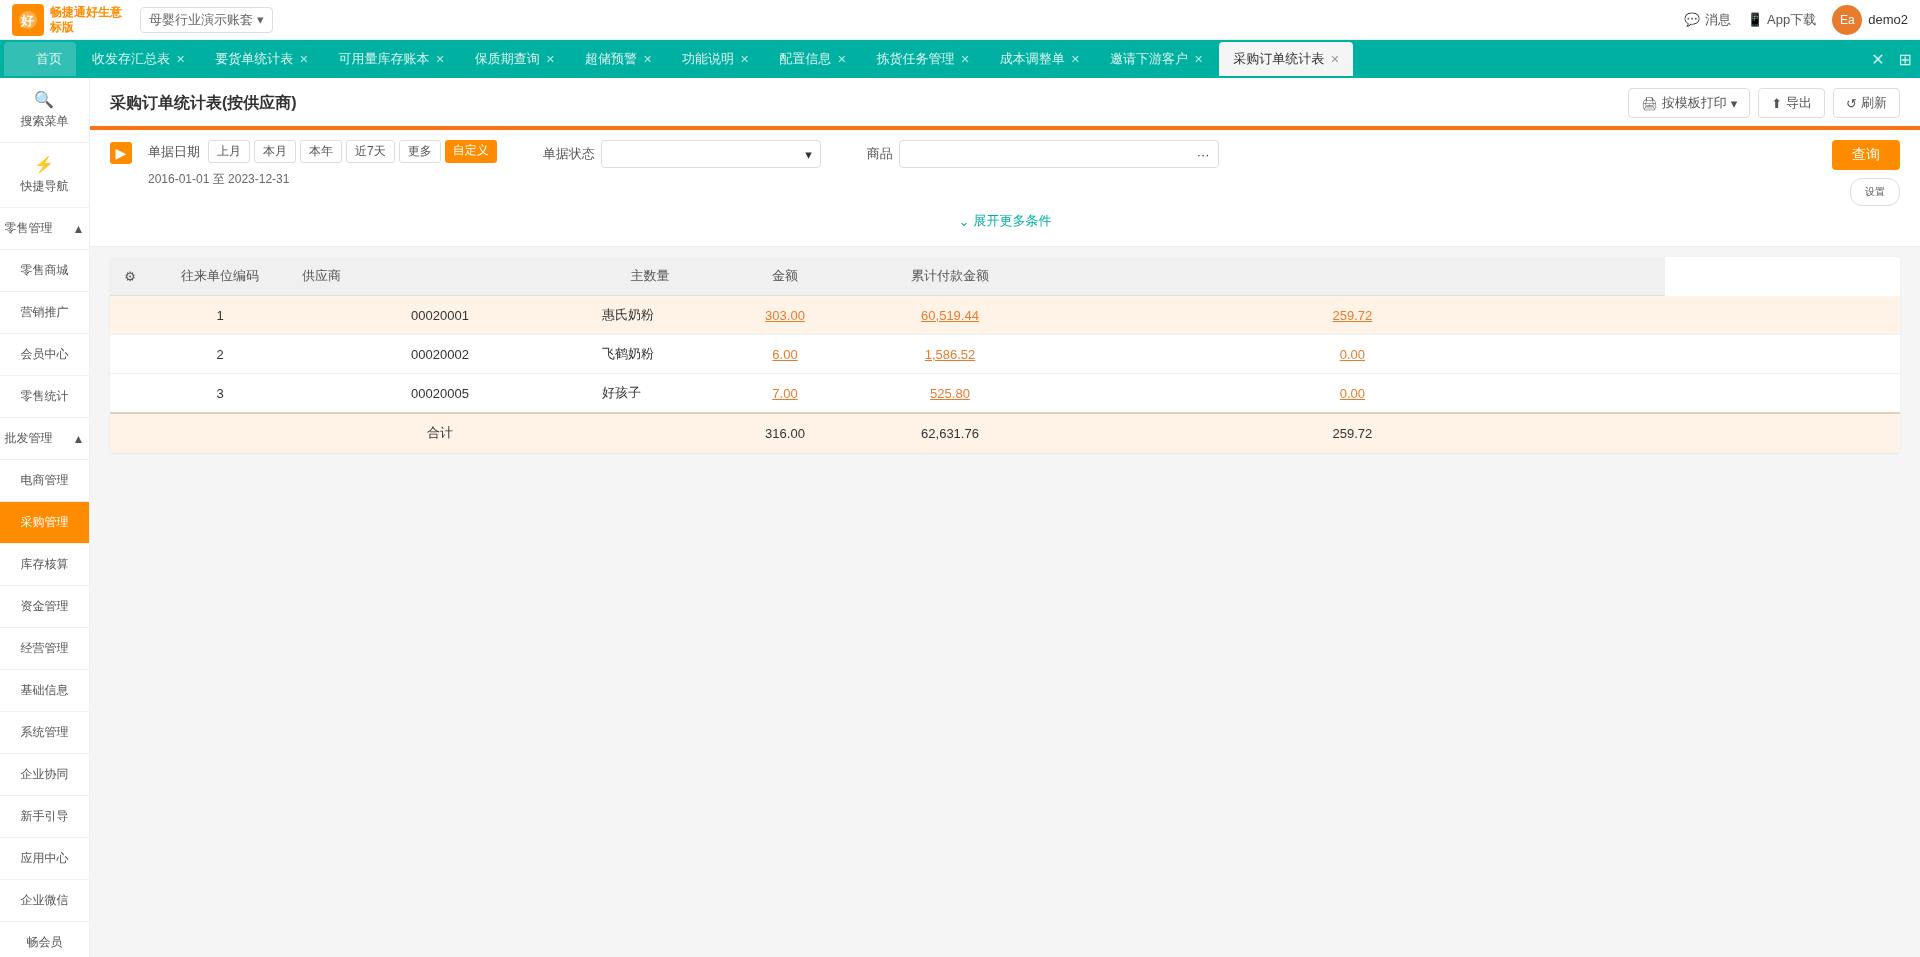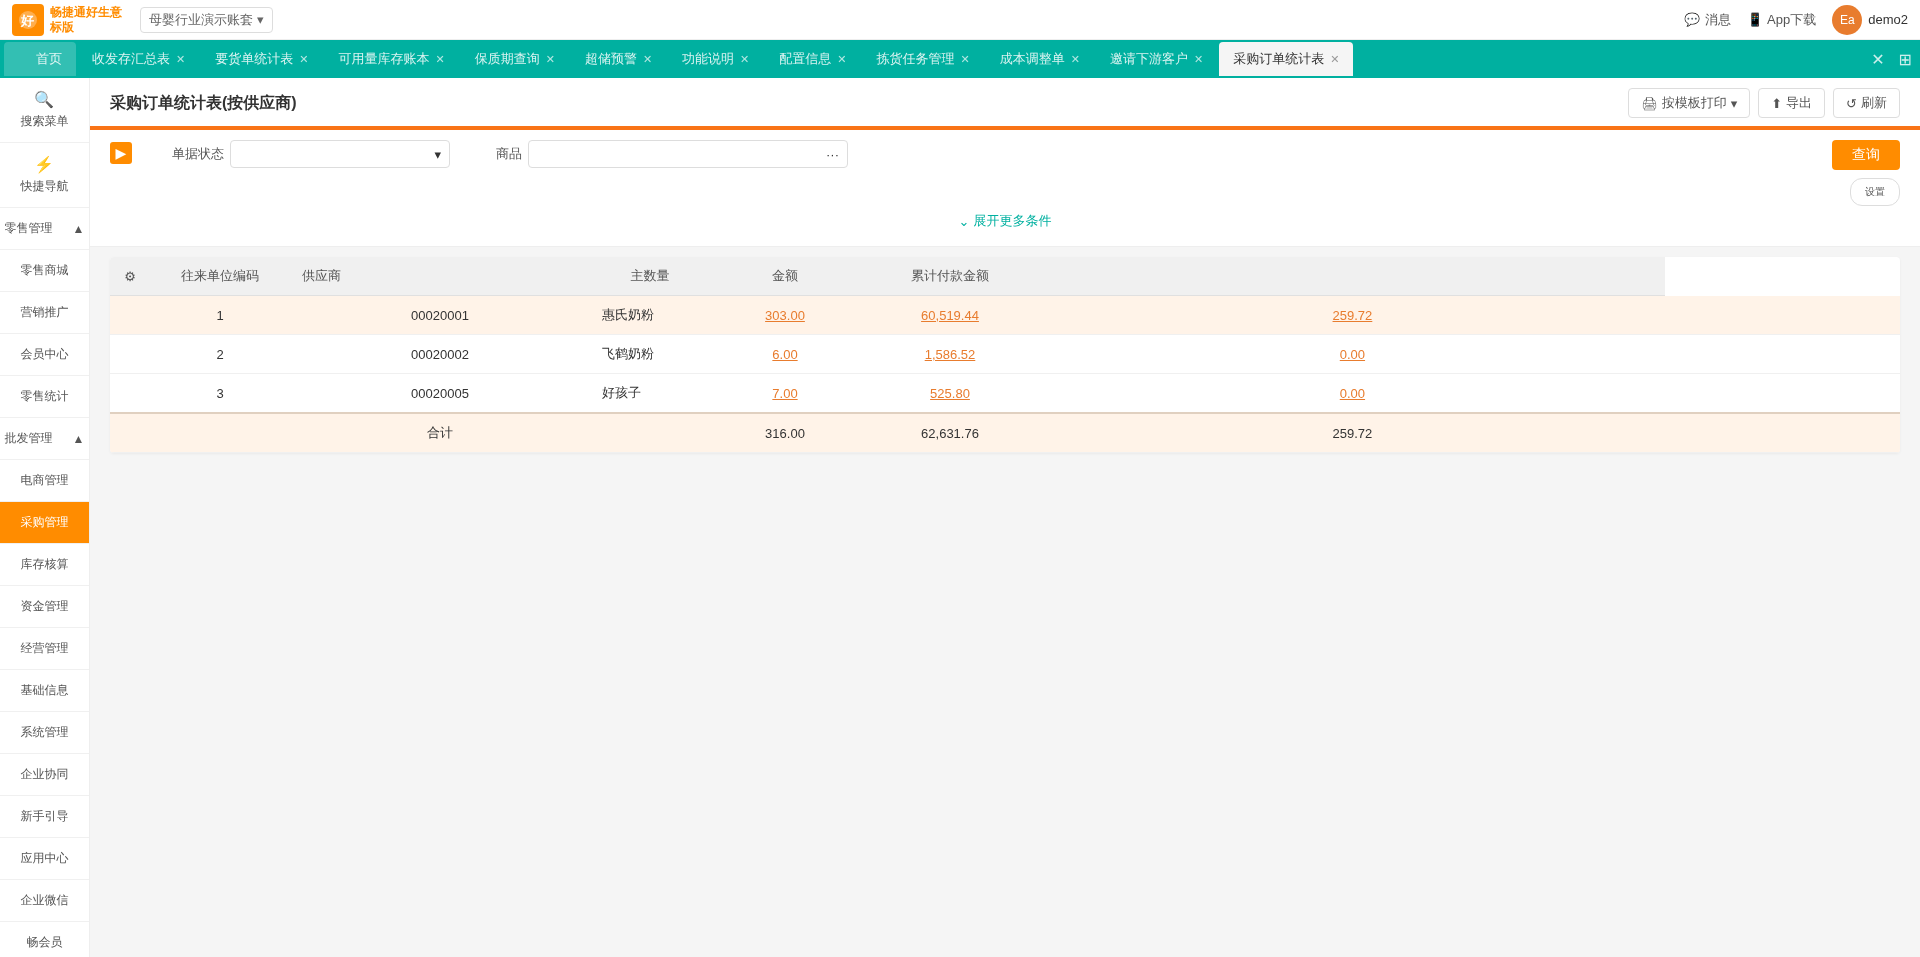--- a/index.html
+++ b/index.html
@@ -267,22 +267,36 @@
           <span>↺</span>
           <span>刷新</span>
         </button>
       </div>
     </div>
 
     <div class="filter-area">
       <div class="filter-row" style="align-items:flex-start;">
         <div class="collapse-btn" style="margin-top:2px;">▶</div>
 
-
-        <div class="filter-item" style="margin-left:24px;align-items:center;">
+        <div class="filter-item" style="flex-direction:column;align-items:flex-start;gap:4px;">
+          <div style="display:flex;align-items:center;gap:8px;">
+            <span class="filter-label">单据日期</span>
+            <div class="filter-shortcuts">
+              <button class="filter-btn">上月</button>
+              <button class="filter-btn">本月</button>
+              <button class="filter-btn">本年</button>
+              <button class="filter-btn">近7天</button>
+              <button class="filter-btn">更多</button>
+              <span class="custom-tag">自定义</span>
+            </div>
+          </div>
+          <span class="date-range">2016-01-01 至 2023-12-31</span>
+        </div>
+
+        <div class="filter-item" style="margin-left:30px;align-items:center;">
           <span class="filter-label">单据状态</span>
           <div class="filter-select" style="width:220px;">
             <span></span>
             <span>▾</span>
           </div>
         </div>
 
         <div class="filter-item" style="margin-left:30px;">
           <span class="filter-label">商品</span>
           <div class="filter-input" style="width:320px;">

